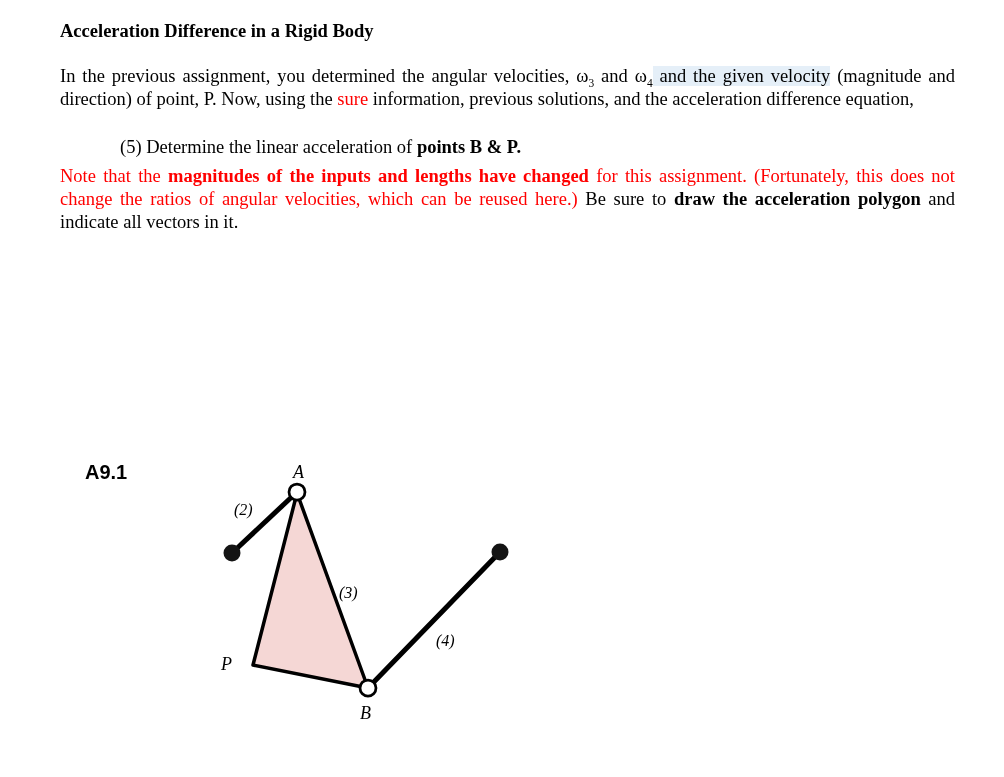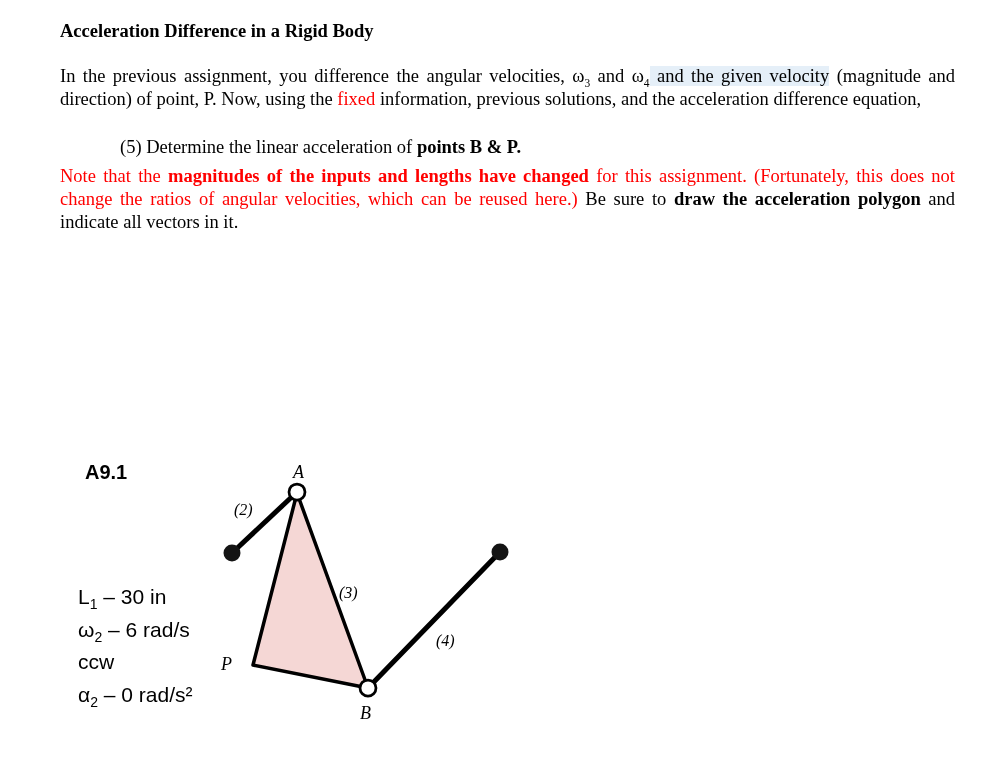--- a/index.html
+++ b/index.html
@@ -80,21 +80,21 @@
   }
 </style>
 </head>
 <body>
 
 <div class="page">
   <div class="content">
 
     <div class="title">Acceleration Difference in a Rigid Body</div>
 
-    <p class="para m-intro"><span>In the previous assignment, you difference the angular velocities, ω</span><sub>3</sub><span> and ω</span><sub>4</sub><span class="hl"> and the given velocity</span><span> (magnitude and direction) of point, P. Now, using the </span><span class="red">fixed</span><span> information, previous solutions, and the acceleration difference equation,</span></p>
+    <p class="para m-intro"><span>In the previous assignment, you determined the angular velocities, ω</span><sub>3</sub><span> and ω</span><sub>4</sub><span class="hl"> and the given velocity</span><span> (magnitude and direction) of point, P. Now, using the </span><span class="red">sure</span><span> information, previous solutions, and the acceleration difference equation,</span></p>
 
     <p class="para m-item1"><span>(5) Determine the linear acceleration of </span><span class="b">points B &amp; P.</span></p>
 
 
     <p class="para m-note"><span class="red">Note that the </span><span class="red b">magnitudes of the inputs and lengths have changed</span><span class="red"> for this assignment.  (Fortunately, this does not change the ratios of angular velocities, which can be reused here.)  </span><span>Be sure to </span><span class="b">draw the acceleration polygon</span><span> and indicate all vectors in it.</span></p>
 
 
   </div>
 
   <div class="figure">
@@ -116,20 +116,14 @@
 
       <text class="pt-label" x="293" y="23">A</text>
       <text class="pt-label" x="360" y="264">B</text>
       <text class="pt-label" x="221" y="215">P</text>
 
       <text class="link-label" x="234" y="60">(2)</text>
       <text class="link-label" x="339" y="143">(3)</text>
       <text class="link-label" x="436" y="191">(4)</text>
     </svg>
 
-    <div class="givens">
-      <div><span>L</span><sub>1</sub><span> – 30 in</span></div>
-      <div><span>ω</span><sub>2</sub><span> – 6 rad/s</span></div>
-      <div><span>ccw</span><sub></sub><span></span></div>
-      <div><span>α</span><sub>2</sub><span> – 0 rad/s²</span></div>
-    </div>
   </div>
 </div>
 
 </body></html>

